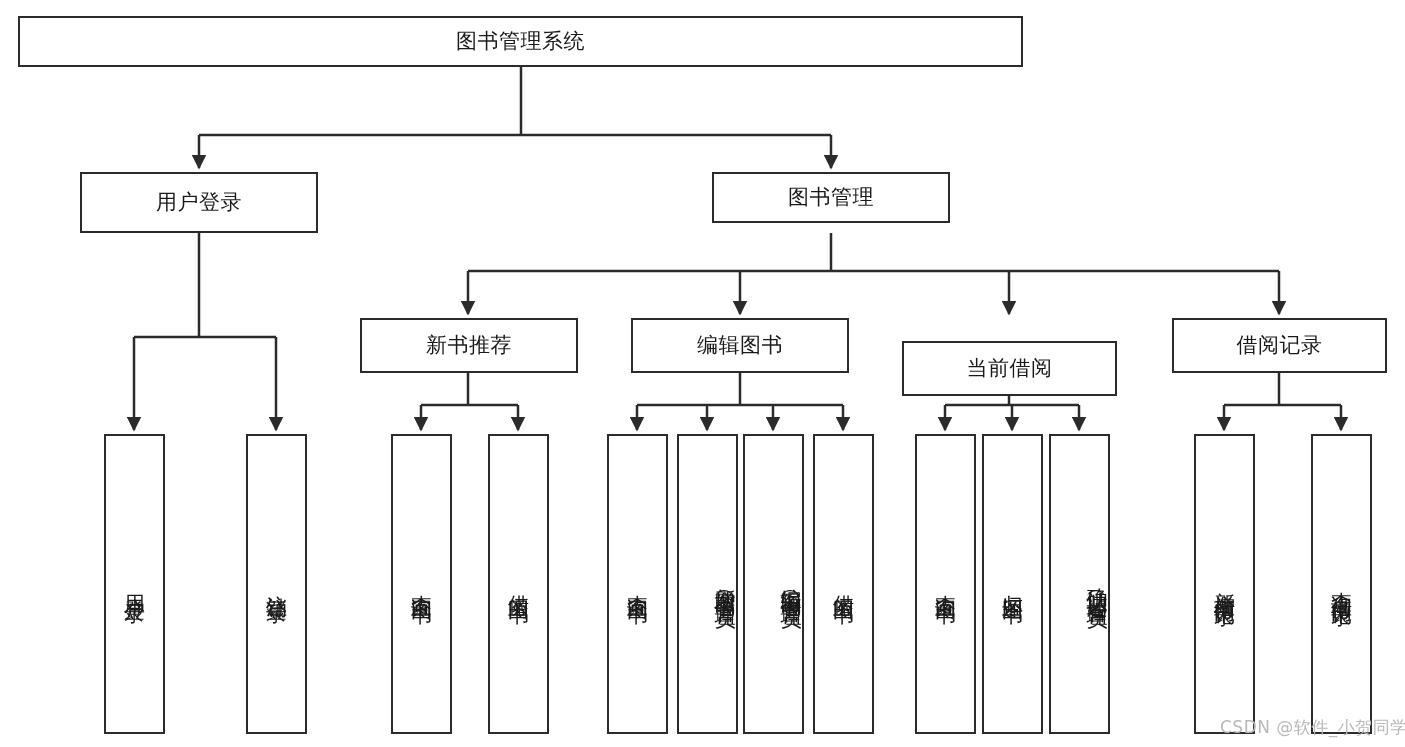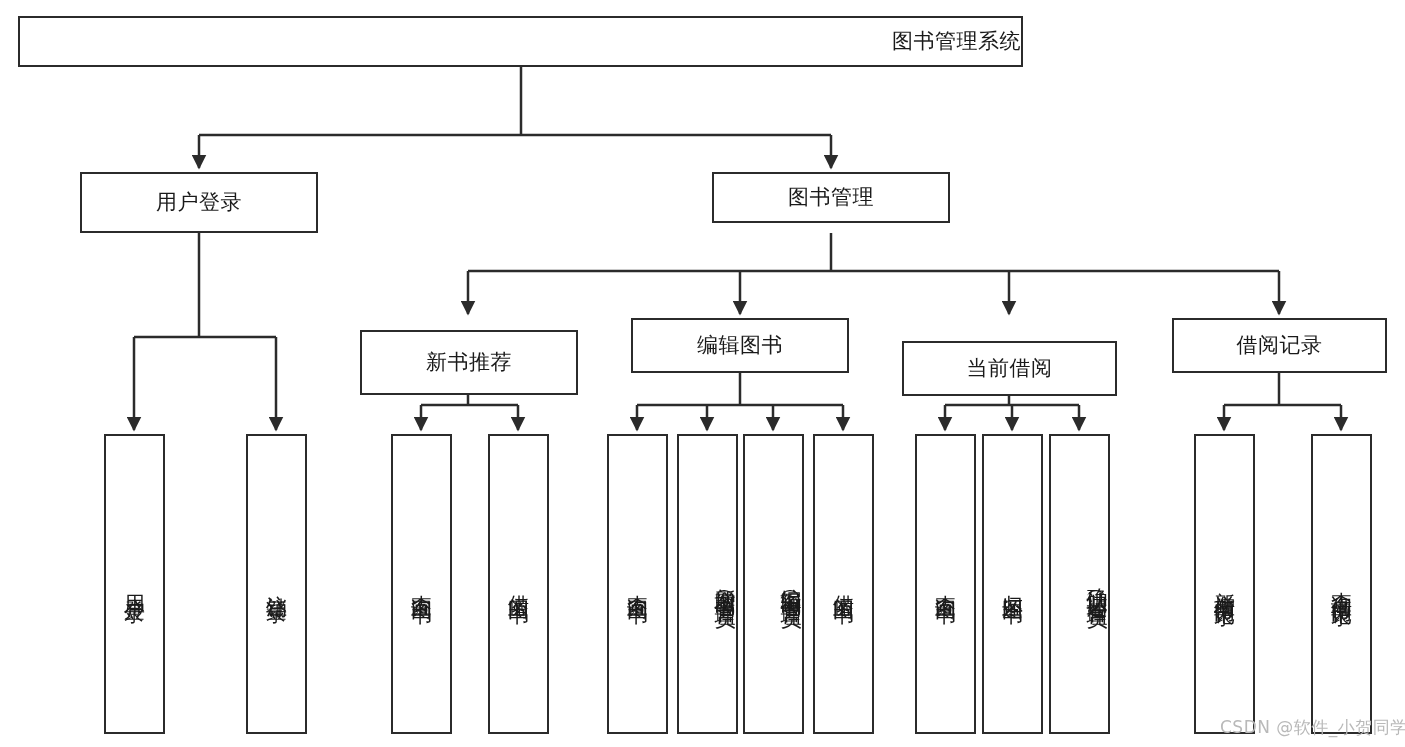--- a/index.html
+++ b/index.html
@@ -117,32 +117,32 @@
       <path d="M 1012 405 L 1012 430" marker-end="url(#arrow)"></path>
       <path d="M 1079 405 L 1079 430" marker-end="url(#arrow)"></path>
 
       <path d="M 1279 373 L 1279 405"></path>
       <path d="M 1224 405 L 1341 405"></path>
       <path d="M 1224 405 L 1224 430" marker-end="url(#arrow)"></path>
       <path d="M 1341 405 L 1341 430" marker-end="url(#arrow)"></path>
     </g>
   </svg>
 
-  <div class="node h root" style="left:18px; top:16px; width:1005px; height:51px;justify-content:flex-end;">
+  <div class="node h root" style="left:18px; top:16px; width:1005px; height:51px;">
     <span>图书管理系统</span>
   </div>
 
   <div class="node h" style="left:80px; top:172px; width:238px; height:61px;">
     <span>用户登录</span>
   </div>
   <div class="node h" style="left:712px; top:172px; width:238px; height:51px;">
     <span>图书管理</span>
   </div>
 
-  <div class="node h" style="left:360px; top:318px; width:218px; height:65px;margin-top:12px;">
+  <div class="node h" style="left:360px; top:318px; width:218px; height:55px;">
     <span>新书推荐</span>
   </div>
   <div class="node h" style="left:631px; top:318px; width:218px; height:55px;">
     <span>编辑图书</span>
   </div>
   <div class="node h" style="left:902px; top:318px; width:215px; height:55px;margin-top:23px;">
     <span>当前借阅</span>
   </div>
   <div class="node h" style="left:1172px; top:318px; width:215px; height:55px;">
     <span>借阅记录</span>

